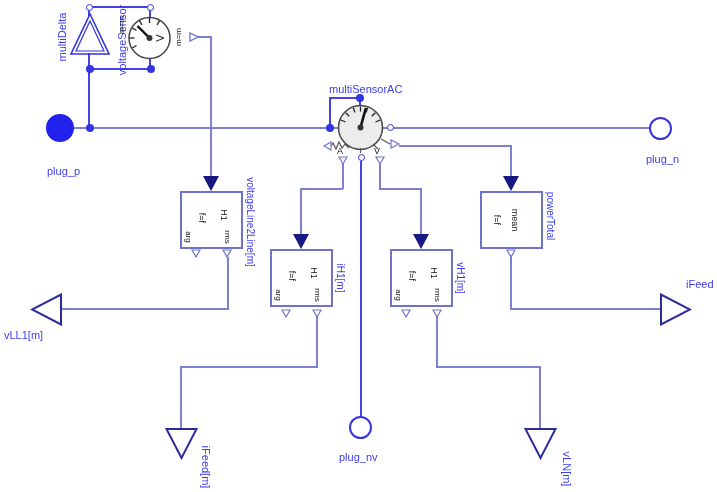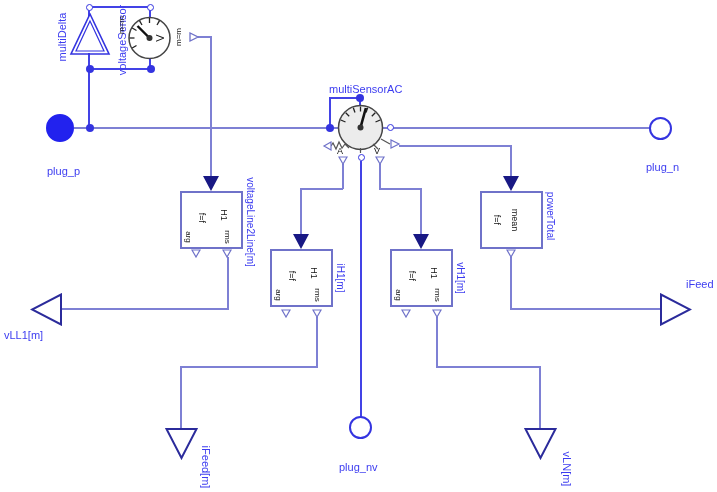--- a/index.html
+++ b/index.html
@@ -94,24 +94,24 @@
   <div class="pin" style="left:189px;top:32px;">
     <svg width="10" height="10" viewBox="0 0 10 10">
         <polygon points="1,1 1,9 9,5" fill="#fff" stroke="#6f72c9" stroke-width="1.3"></polygon>
       </svg>
   </div>
 
   <div class="plug" style="left:46px;top:114px;width:28px;height:28px;background:#2222ee;border:2px solid #2222ee;"></div>
   <span class="lbl" style="left:47px;top:165px;">plug_p</span>
 
   <div class="plug" style="left:649px;top:117px;width:23px;height:23px;background:#fff;border:2px solid #3434e0;"></div>
-  <span class="lbl" style="left:646px;top:161px;">plug_n</span>
+  <span class="lbl" style="left:646px;top:153px;">plug_n</span>
 
   <div class="plug" style="left:349px;top:416px;width:23px;height:23px;background:#fff;border:2px solid #3434e0;"></div>
-  <span class="lbl" style="left:339px;top:461px;">plug_nv</span>
+  <span class="lbl" style="left:339px;top:451px;">plug_nv</span>
 
   <span class="lbl" style="left:329px;top:83px;">multiSensorAC</span>
   <div class="pin" style="left:337px;top:104px;">
     <svg width="47" height="47" viewBox="0 0 47 47">
       <circle cx="23.5" cy="23.5" r="22" fill="#ececec" stroke="#444" stroke-width="1.5"></circle>
       <line x1="3.8" y1="16" x2="8.5" y2="18" stroke="#222" stroke-width="1.3"></line>
       <line x1="8.7" y1="8.7" x2="12.2" y2="12.2" stroke="#222" stroke-width="1.3"></line>
       <line x1="16.3" y1="3.8" x2="18" y2="8.5" stroke="#222" stroke-width="1.3"></line>
       <line x1="23.5" y1="2.5" x2="23.5" y2="7.5" stroke="#222" stroke-width="1.3"></line>
       <line x1="30.7" y1="3.8" x2="29" y2="8.5" stroke="#222" stroke-width="1.3"></line>

